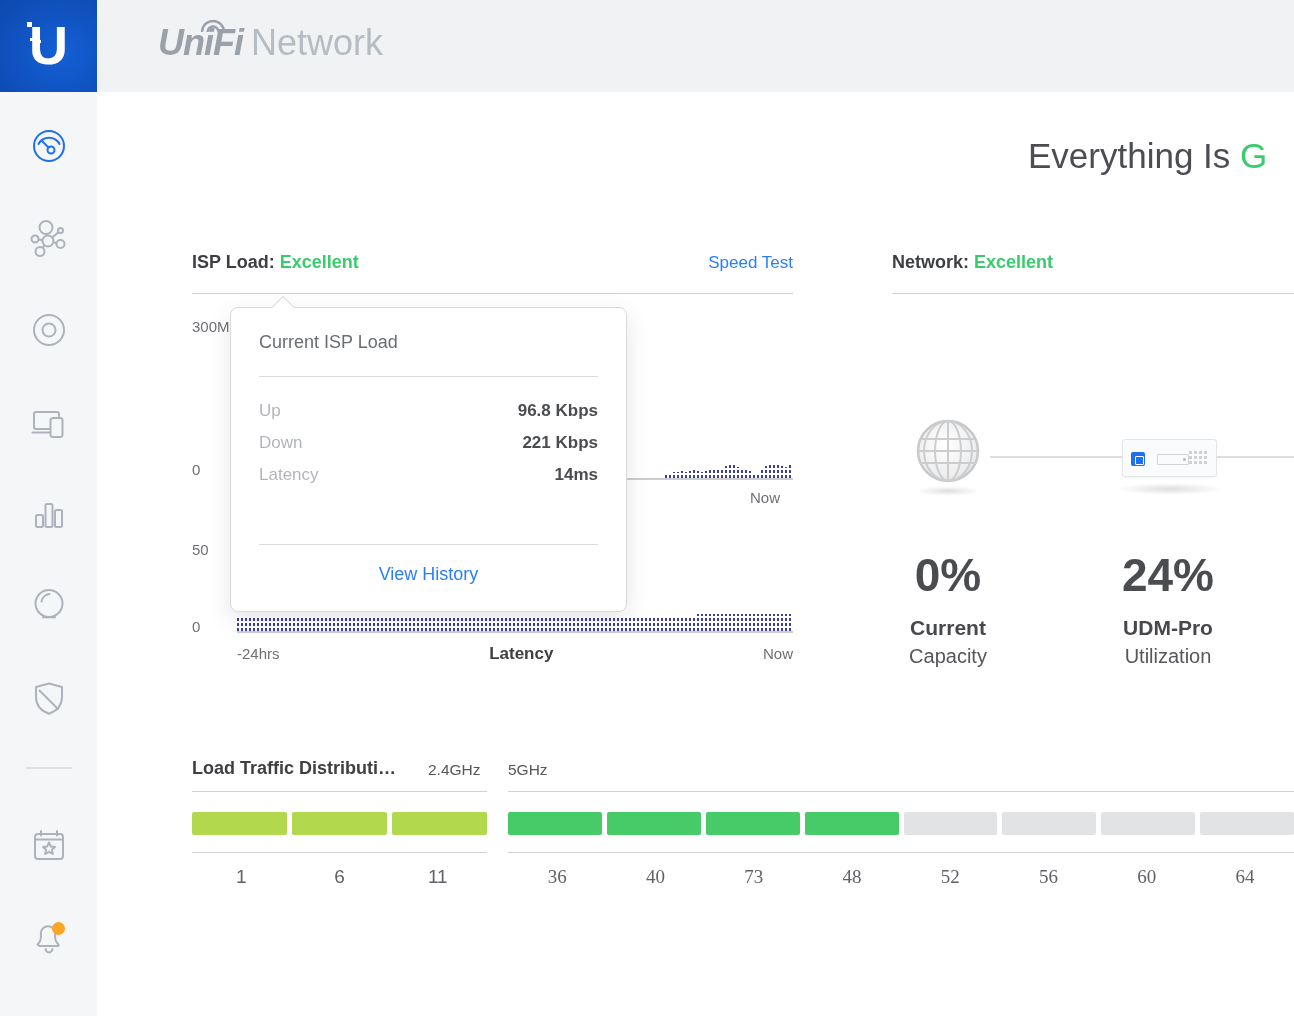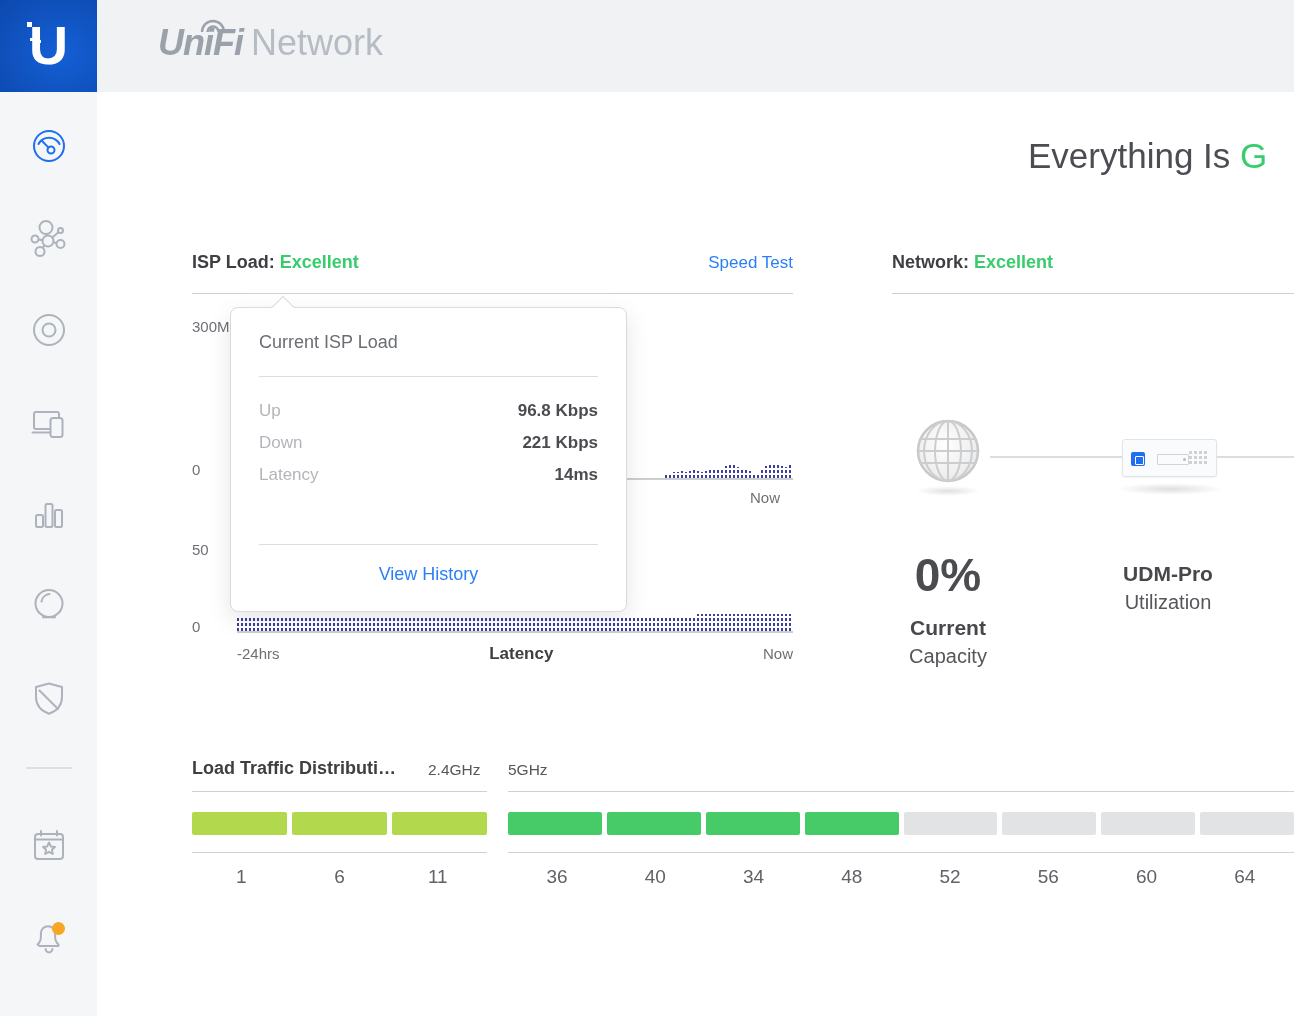--- a/index.html
+++ b/index.html
@@ -472,20 +472,21 @@
   </div>
   <div class="dev-shadow"></div>
   <div class="conn" style="left:1217px;width:77px;"></div>
 
   <div class="stat" style="left:868px;top:548px;">
     <div class="pct">0%</div>
     <div class="nm">Current</div>
     <div class="sub">Capacity</div>
   </div>
   <div class="stat" style="left:1088px;top:548px;">
+    <div class="pct">24%</div>
     <div class="nm">UDM-Pro</div>
     <div class="sub">Utilization</div>
   </div>
 
   <span class="wifi-title">Load Traffic Distributi…</span>
   <span class="band-lbl" style="left:428px;">2.4GHz</span>
   <span class="band-lbl" style="left:508px;">5GHz</span>
 
   <div class="hline" style="left:192px;top:791px;width:295px;"></div>
   <div class="segs" style="left:192px;width:295px;">
@@ -505,24 +506,24 @@
     <div class="seg green"></div>
     <div class="seg green"></div>
     <div class="seg green"></div>
     <div class="seg green"></div>
     <div class="seg idle"></div>
     <div class="seg idle"></div>
     <div class="seg idle"></div>
     <div class="seg idle"></div>
   </div>
   <div class="hline" style="left:508px;top:852px;width:786px;"></div>
-  <div class="chans" style="left:508px;width:786px;">
+  <div class="chans" style="left:508px;width:786px;font-family:Liberation Serif, serif;">
     <span>36</span>
     <span>40</span>
-    <span>34</span>
+    <span>73</span>
     <span>48</span>
     <span>52</span>
     <span>56</span>
     <span>60</span>
     <span>64</span>
   </div>
 
 </div>
 
 </body></html>

